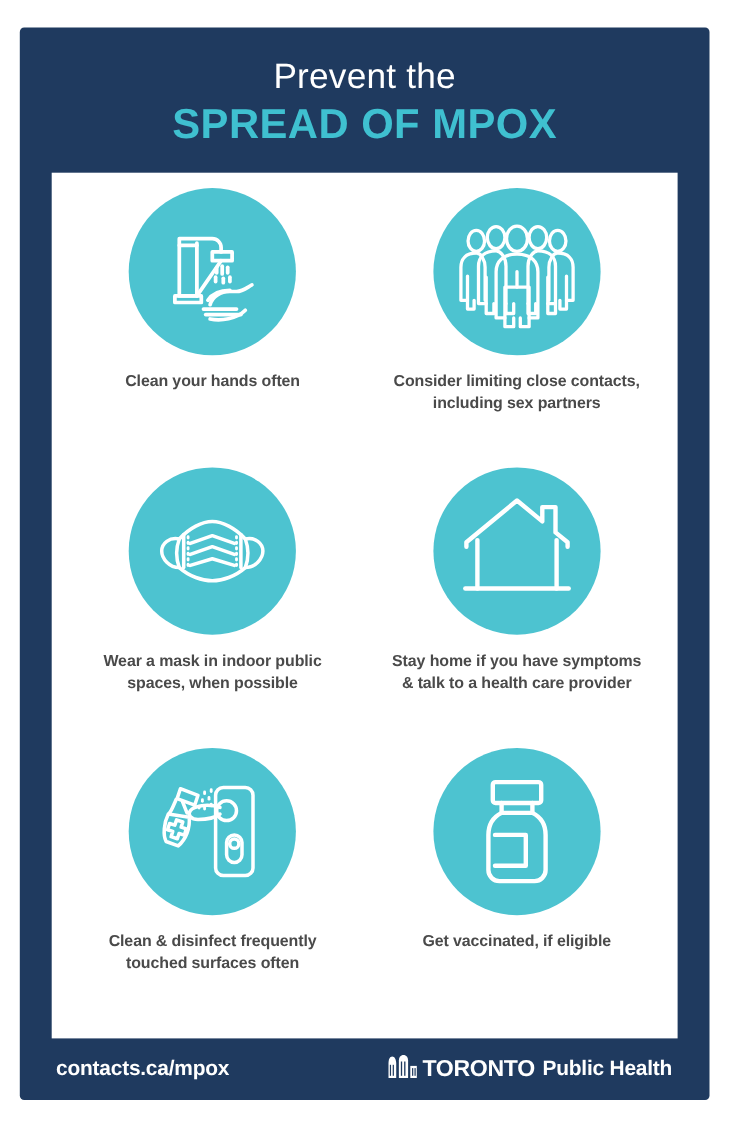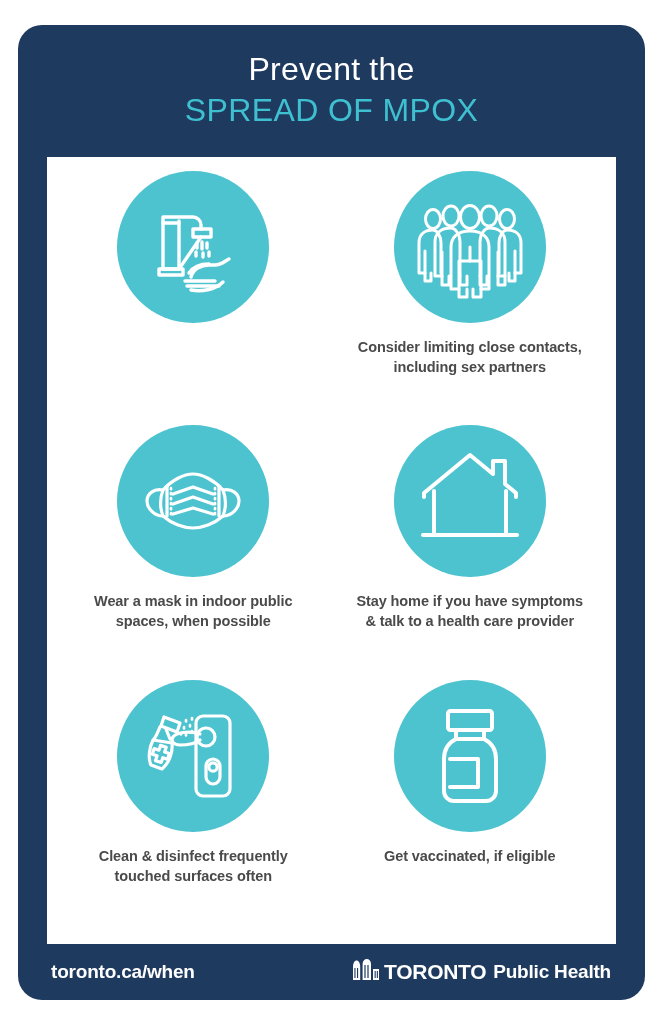--- a/index.html
+++ b/index.html
@@ -13,38 +13,38 @@
     font-family: "Liberation Sans", sans-serif;
     overflow: hidden;
   }
   .poster {
     position: absolute;
     left: 18px;
     top: 25px;
     width: 627px;
     height: 975px;
     background: #1F3A5F;
-    border-radius: 24px;
+    border-radius: 4px;
     box-sizing: border-box;
   }
   .header {
     padding-top: 26px;
     text-align: center;
   }
   .header-line1 {
     color: #ffffff;
     font-size: 32px;
     font-weight: 400;
     letter-spacing: 0.2px;
     line-height: 1.15;
   }
   .header-line2 {
     color: #3FC0D0;
-    font-size: 32px;
-    font-weight: 400;
+    font-size: 38px;
+    font-weight: 700;
     letter-spacing: 0.4px;
     line-height: 1.25;
     margin-top: 2px;
   }
   .panel {
     position: absolute;
     left: 29px;
     top: 132px;
     width: 569px;
     height: 787px;
@@ -164,20 +164,21 @@
 
               <path d="M50 82 c2 -8 10 -12 18 -12 h6 c6 0 10 -4 14 -6"></path>
               <path d="M48 78 c4 -6 12 -9 20 -9"></path>
 
               <path d="M44 86 h30"></path>
               <path d="M46 91 h32"></path>
               <path d="M50 95 c10 2 24 0 32 -8"></path>
             </svg>
           </span>
         </div>
+        <div class="caption">Clean your hands often</div>
       </div>
 
       <div class="cell">
         <div class="badge">
           <span>
             <svg width="108" height="108" viewBox="0 0 108 108" fill="none" stroke="#ffffff" stroke-width="3" stroke-linecap="round" stroke-linejoin="round">
 
               <ellipse cx="17" cy="26" rx="7.5" ry="9.5"></ellipse>
               <path d="M17 37 c-10 0 -14 6 -14 13 v30 h6 v-22 m16 22 v-30 c0 -7 -4 -13 -8 -13"></path>
               <path d="M9 80 v8 h6 v-8"></path>
@@ -316,21 +317,21 @@
             </svg>
           </span>
         </div>
         <div class="caption">Get vaccinated, if eligible</div>
       </div>
 
     </div>
   </div>
 
   <div class="footer">
-    <div class="footer-url">toronto.ca/when</div>
+    <div class="footer-url">contacts.ca/mpox</div>
     <div class="brand">
       <span class="brand-logo">
         <svg width="26" height="22" viewBox="0 0 26 22" fill="#ffffff">
           <path d="M0 21 L0 8 C0 4 1.6 1.5 3.6 1.5 C5.6 1.5 7.2 4 7.2 8 L7.2 21 Z"></path>
           <path d="M9.6 21 L9.6 5 C9.6 2 11.4 0 13.8 0 C16.2 0 18 2 18 5 L18 21 Z"></path>
           <rect x="20" y="10" width="6" height="11"></rect>
           <rect x="1.4" y="9" width="1.1" height="10" fill="#1F3A5F"></rect>
           <rect x="4" y="9" width="1.1" height="10" fill="#1F3A5F"></rect>
           <rect x="11.4" y="6" width="1.2" height="13" fill="#1F3A5F"></rect>
           <rect x="14.4" y="6" width="1.2" height="13" fill="#1F3A5F"></rect>

